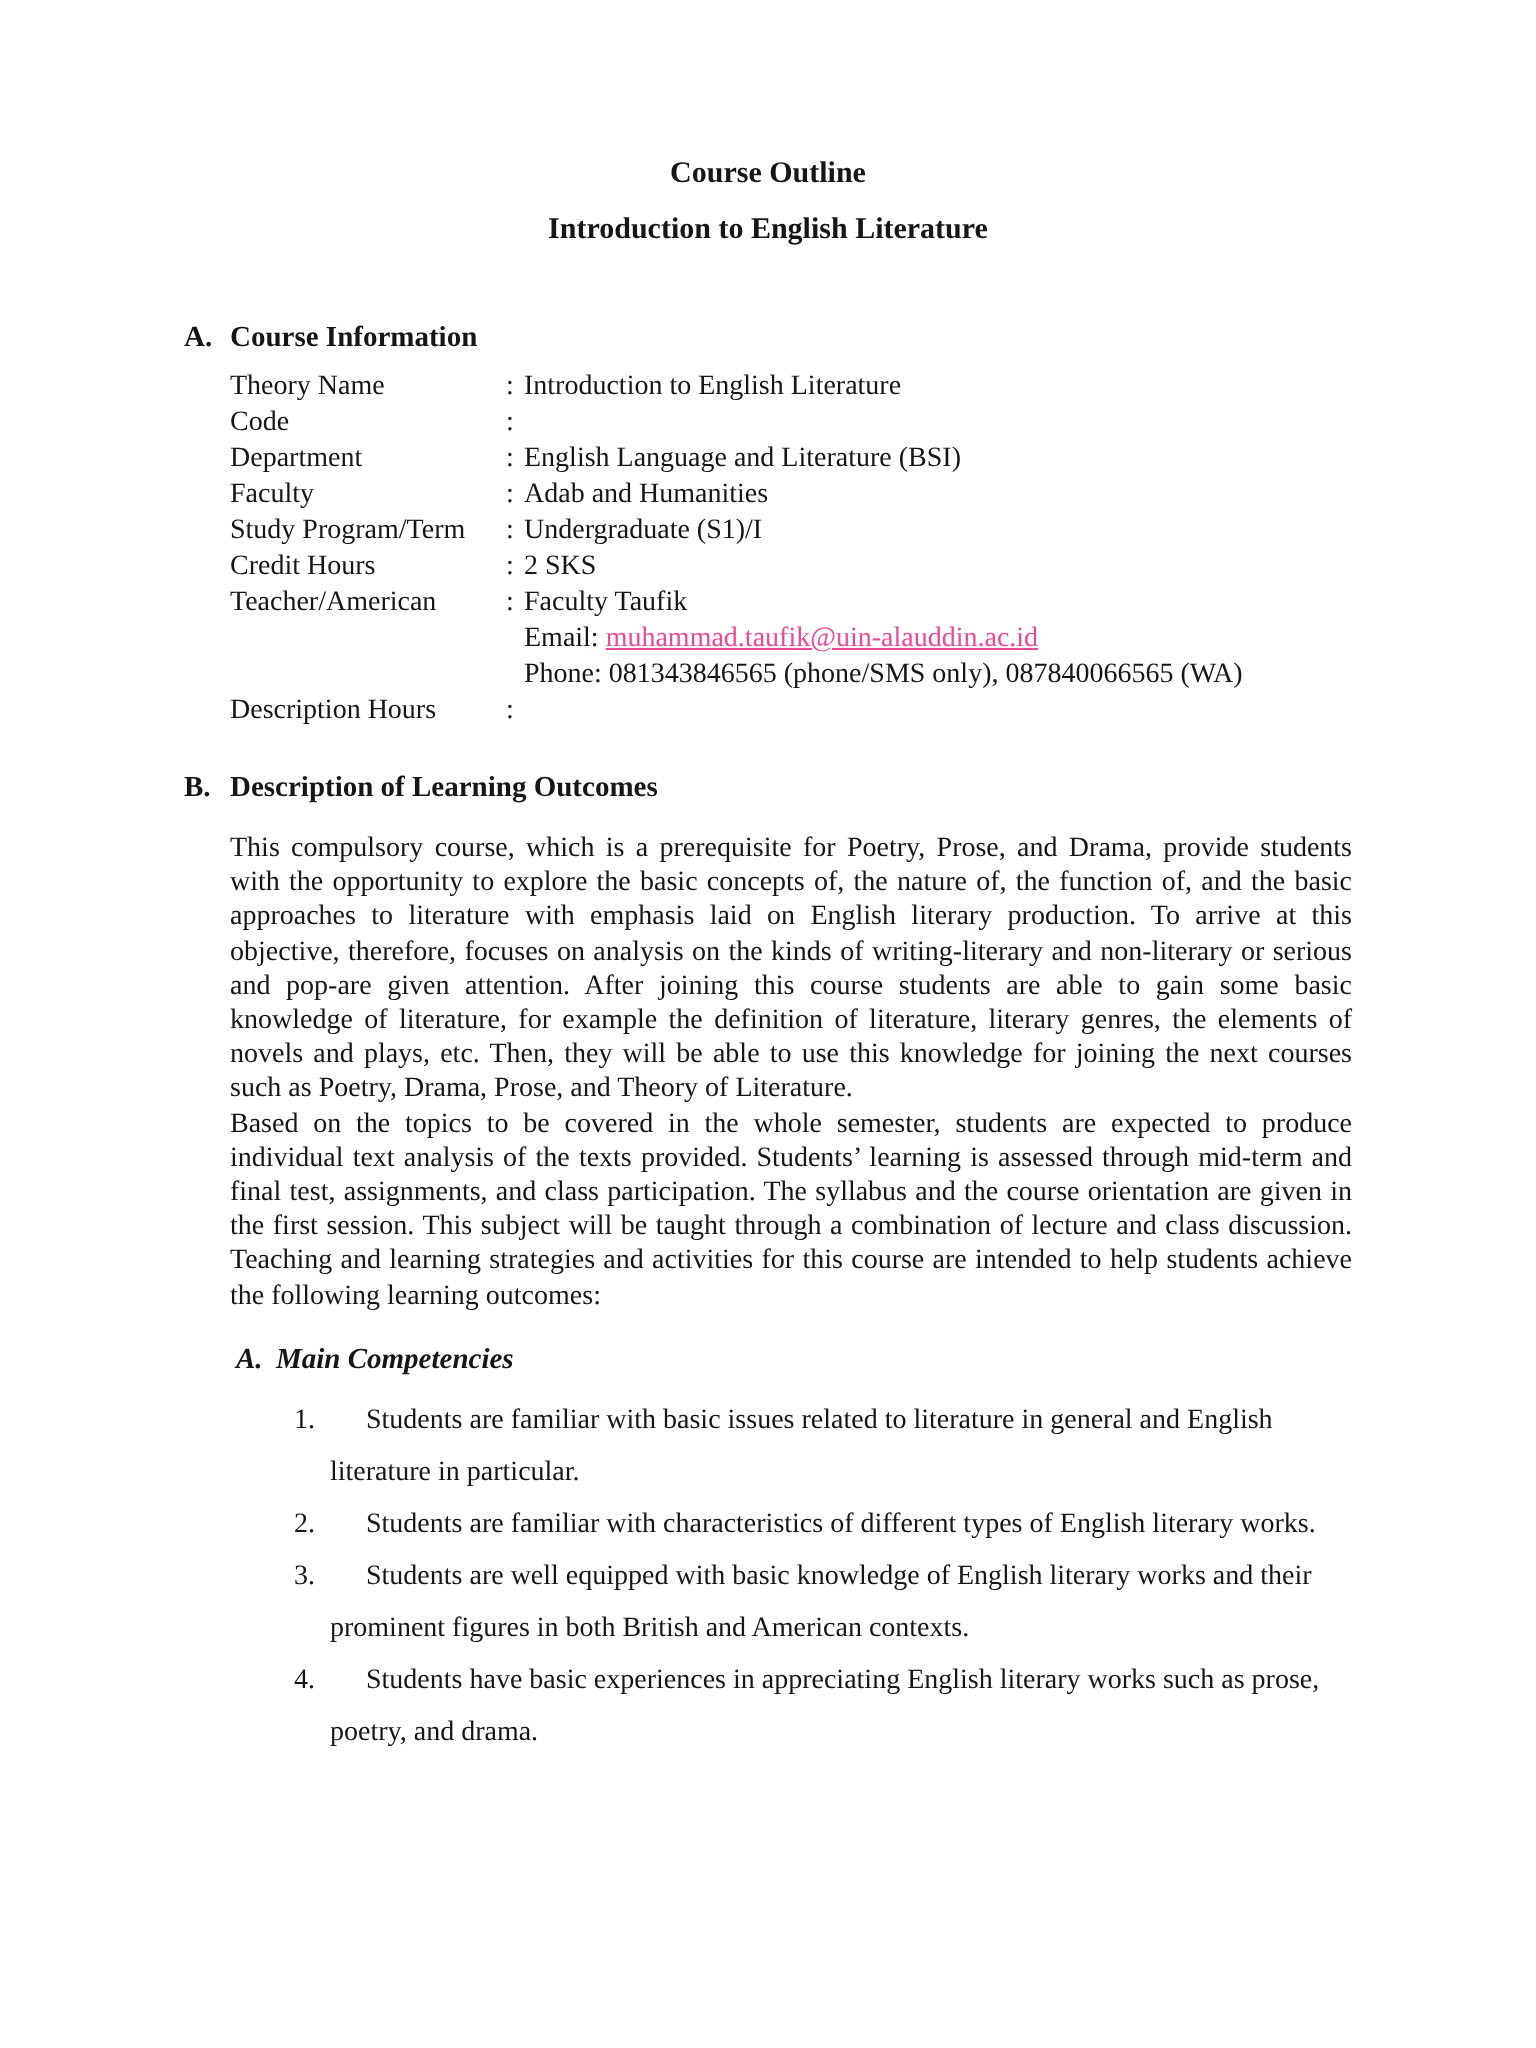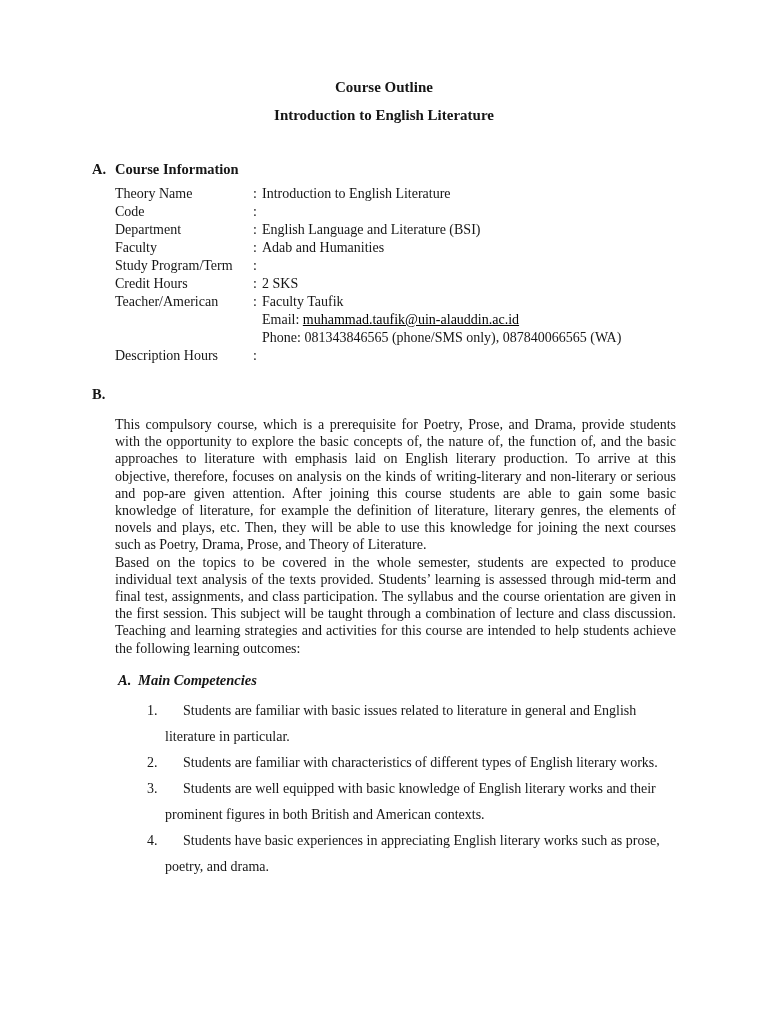--- a/index.html
+++ b/index.html
@@ -47,21 +47,21 @@
   }
   .info-label { width: 138px; flex: 0 0 138px; }
   .info-sep { width: 9px; flex: 0 0 9px; }
   .info-value { flex: 1; }
   .info-extra {
     margin-left: 147px;
     font-size: 14px;
     line-height: 18px;
   }
   .email-link {
-    color: #000000;
+    color: #ec4899;
     text-decoration: underline;
     cursor: pointer;
   }
   .section-b { margin-top: 20px; }
   .body-block {
     margin-left: 23px;
     width: 561px;
     margin-top: 13px;
   }
   .para {
@@ -123,20 +123,21 @@
         <span class="info-value">English Language and Literature (BSI)</span>
       </div>
       <div class="info-row">
         <span class="info-label">Faculty</span>
         <span class="info-sep">:</span>
         <span class="info-value">Adab and Humanities</span>
       </div>
       <div class="info-row">
         <span class="info-label">Study Program/Term</span>
         <span class="info-sep">:</span>
+        <span class="info-value">Undergraduate (S1)/I</span>
       </div>
       <div class="info-row">
         <span class="info-label">Credit Hours</span>
         <span class="info-sep">:</span>
         <span class="info-value">2 SKS</span>
       </div>
       <div class="info-row">
         <span class="info-label">Teacher/American</span>
         <span class="info-sep">:</span>
         <span class="info-value">Faculty Taufik</span>
@@ -148,20 +149,21 @@
       <div class="info-row">
         <span class="info-label">Description Hours</span>
         <span class="info-sep">:</span>
       </div>
     </div>
   </div>
 
   <div class="section section-b">
     <div class="section-heading">
       <span class="section-letter">B.</span>
+      <span>Description of Learning Outcomes</span>
     </div>
 
     <div class="body-block">
       <div class="para">This compulsory course, which is a prerequisite for Poetry, Prose, and Drama, provide students with the opportunity to explore the basic concepts of, the nature of, the function of, and the basic approaches to literature with emphasis laid on English literary production. To arrive at this objective, therefore, focuses on analysis on the kinds of writing-literary and non-literary or serious and pop-are given attention. After joining this course students are able to gain some basic knowledge of literature, for example the definition of literature, literary genres, the elements of novels and plays, etc. Then, they will be able to use this knowledge for joining the next courses such as Poetry, Drama, Prose, and Theory of Literature.</div>
       <div class="para">Based on the topics to be covered in the whole semester, students are expected to produce individual text analysis of the texts provided. Students’ learning is assessed through mid-term and final test, assignments, and class participation. The syllabus and the course orientation are given in the first session. This subject will be taught through a combination of lecture and class discussion. Teaching and learning strategies and activities for this course are intended to help students achieve the following learning outcomes:</div>
     </div>
 
     <div class="competencies-heading">
       <span class="competencies-letter">A.</span>
       <span>Main Competencies</span>

